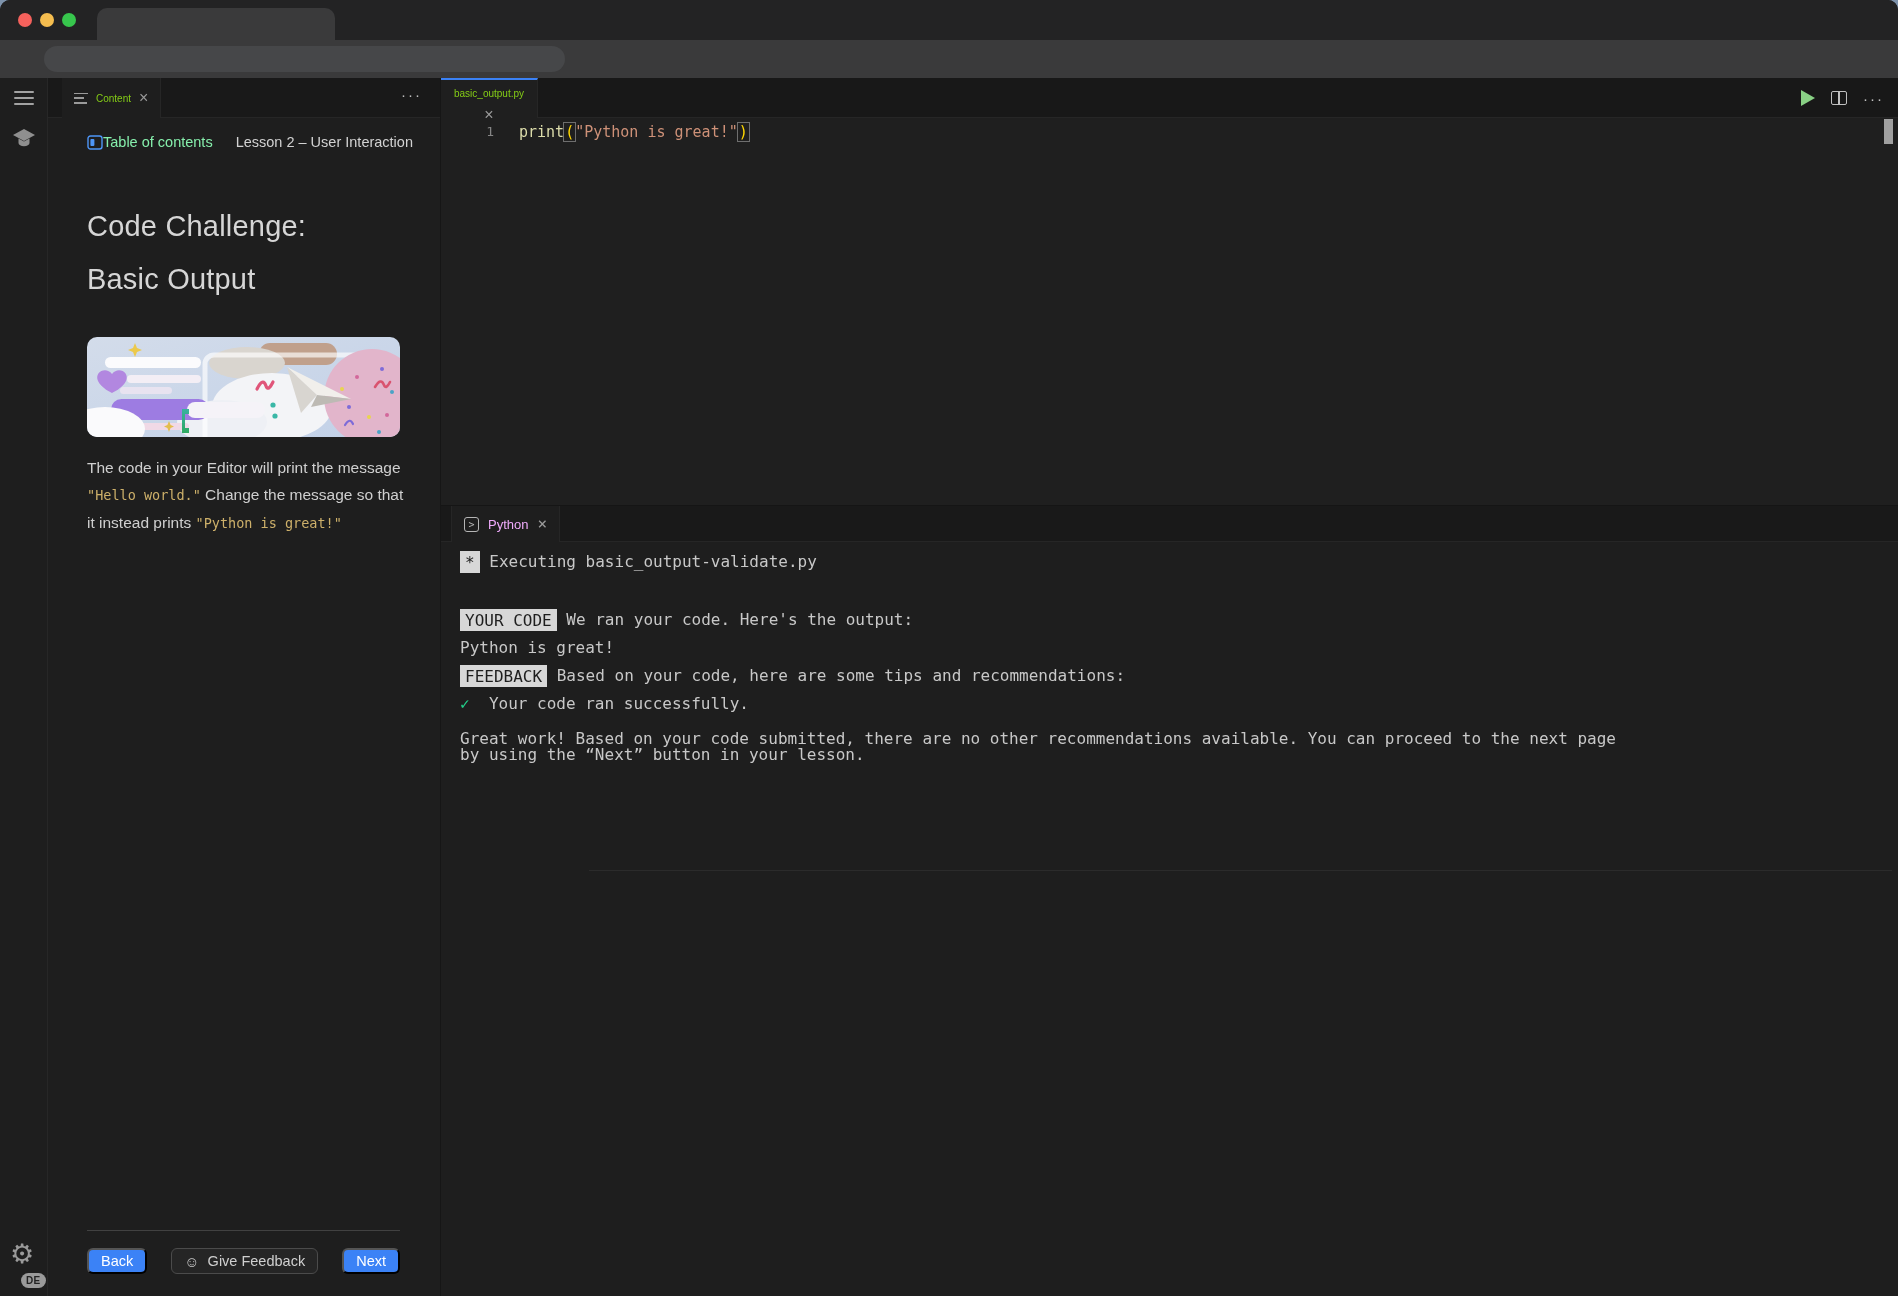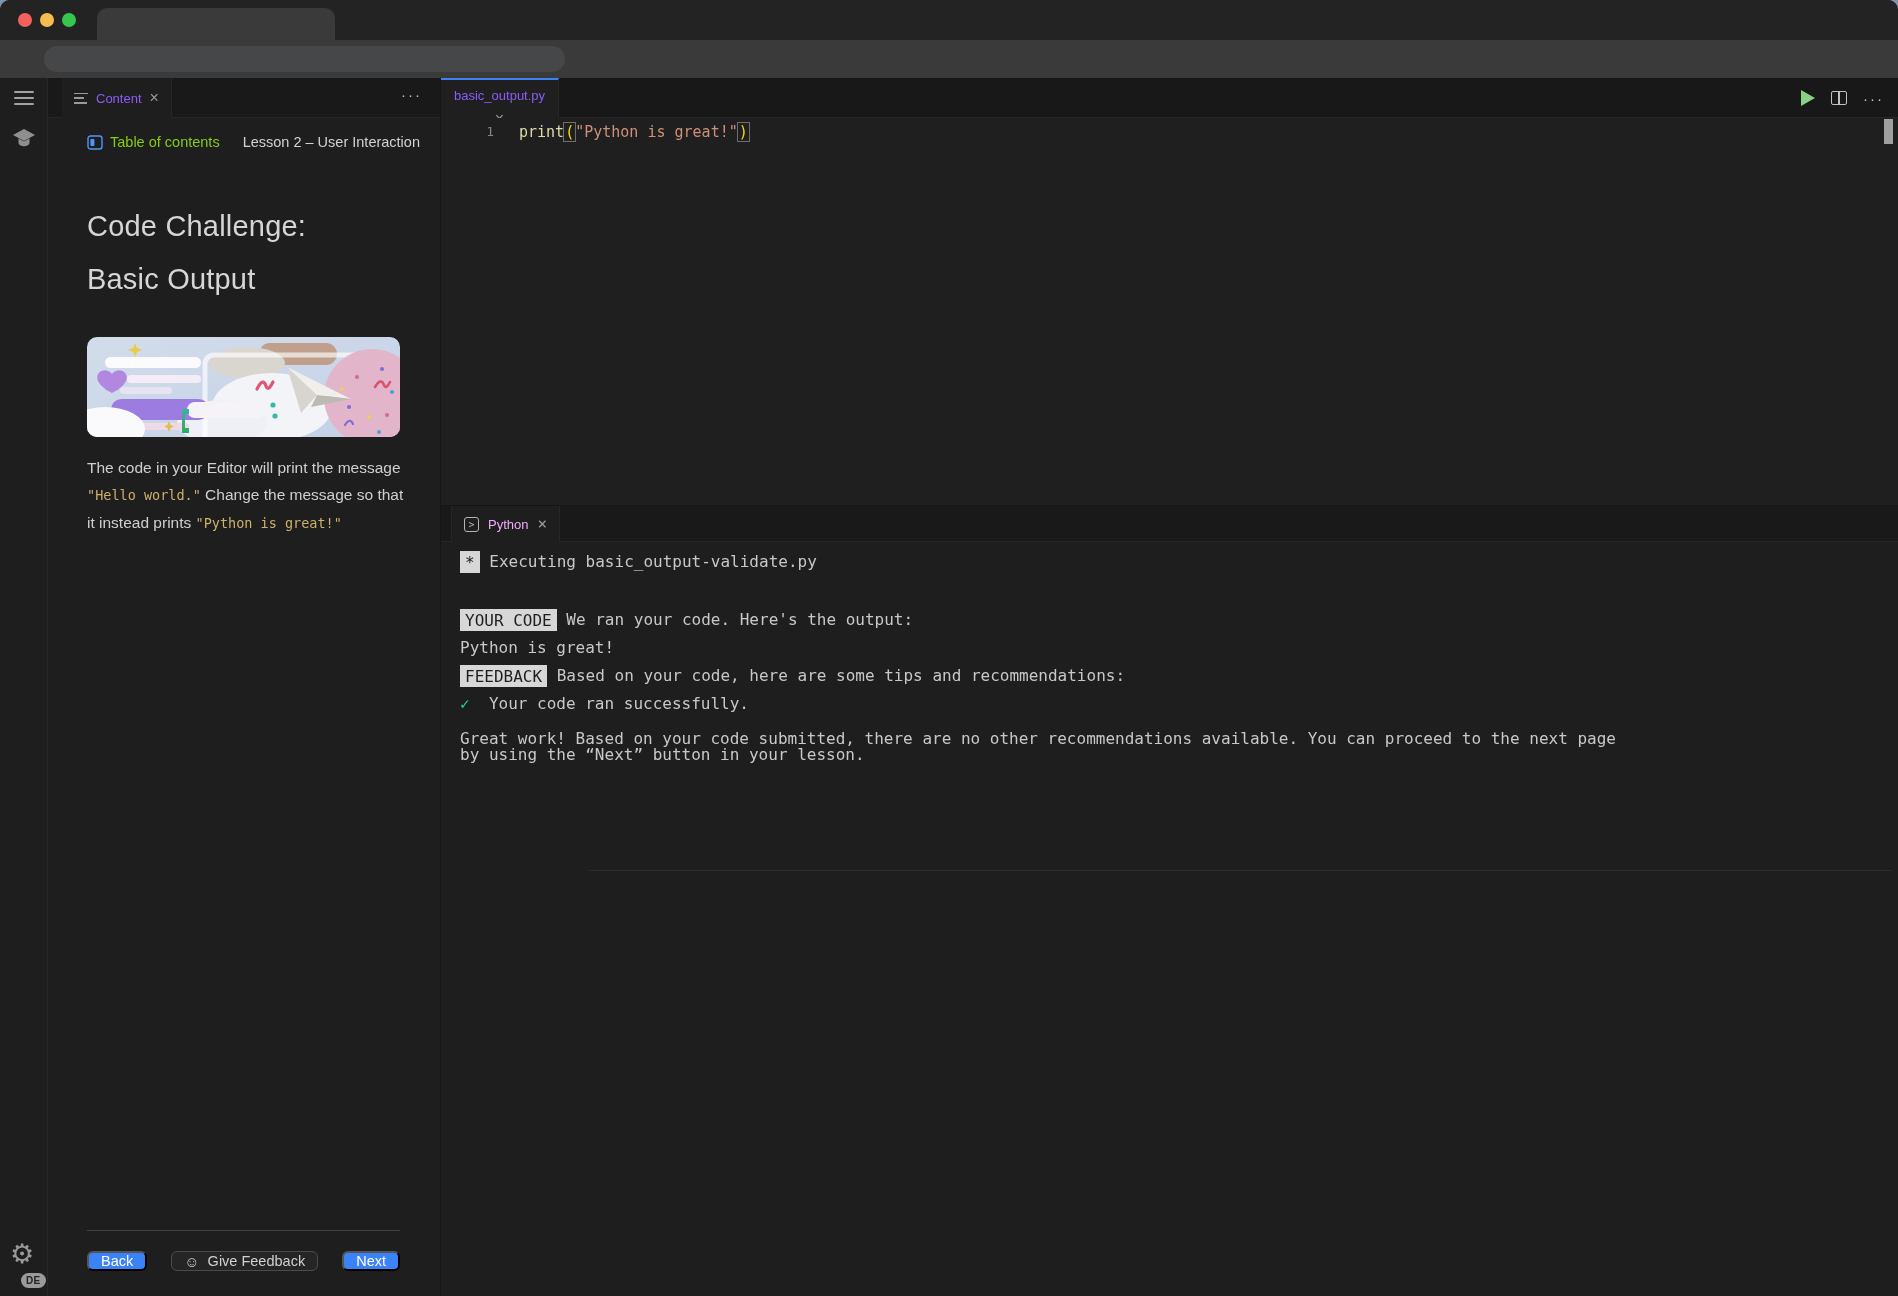--- a/index.html
+++ b/index.html
@@ -23,38 +23,38 @@
   .gear { left:10px; bottom:28px; font-size:27px; line-height:27px; color:#9a9a9a; position:absolute; }
   .profile-badge { position:absolute; left:21px; bottom:8px; background:#9a9a9a; color:#232323; font-size:10px; font-weight:bold; padding:2px 5px; border-radius:8px; letter-spacing:.3px; }
 
   
   .content-panel { position:absolute; left:48px; top:78px; bottom:0; width:392px; background:#1e1e1e; }
   .panel-tabs { position:absolute; left:0; top:0; right:0; height:40px; background:#191919; border-bottom:1px solid #262626; }
   .panel-tab { position:absolute; left:14px; top:0; height:40px; background:#1e1e1e; display:flex; align-items:center; gap:8px; padding:0 12px; border-right:1px solid #262626; }
   .list-icon { width:14px; height:11px; display:flex; flex-direction:column; justify-content:space-between; }
   .list-icon i { display:block; height:1.6px; background:#9a9a9a; }
   .list-icon i:nth-child(2){ width:10px; } .list-icon i:nth-child(3){ width:13px; }
-  .tab-label { color:#8b5cf6; font-size:13px; }
+  .tab-label { color:#84cc16; font-size:10px; }
   .tab-close { color:#9a9a9a; font-size:16px; line-height:16px; cursor:pointer; }
   .panel-more { position:absolute; right:18px; top:8px; color:#bdbdbd; font-size:15px; letter-spacing:2px; cursor:pointer; }
 
   .toc-row { position:absolute; left:39px; top:56px; display:flex; align-items:center; gap:8px; white-space:nowrap; }
-  .toc-link { color:#84cc16; font-size:14.5px; cursor:pointer; display:flex; align-items:center; gap:7px; }
+  .toc-link { color:#86efac; font-size:14.5px; cursor:pointer; display:flex; align-items:center; }
   .lesson-label { color:#d2d2d2; font-size:14.5px; margin-left:15px; }
 
   .challenge-heading { position:absolute; left:39px; top:122px; font-size:29px; line-height:53px; font-weight:400; color:#d6d6d6; letter-spacing:.2px; }
 
   .illus { position:absolute; left:39px; top:259px; width:313px; height:100px; border-radius:10px; overflow:hidden; }
 
   .lesson-para { position:absolute; left:39px; top:376px; width:322px; color:#cfcfcf; font-size:15.5px; line-height:27px; }
   .inline-code { font-family:"DejaVu Sans Mono", monospace; font-size:13.5px; color:#cdb06a; }
 
   .panel-divider { position:absolute; left:39px; right:40px; top:1152px; height:1px; background:#414141; }
   .panel-buttons { position:absolute; left:39px; right:40px; top:1166px; height:34px; display:flex; align-items:center; justify-content:space-between; }
-  .btn { height:20px; display:inline-flex; align-items:center; gap:8px; padding:0 12px; border-radius:6px; font-size:14.5px; cursor:pointer; }
+  .btn { height:26px; display:inline-flex; align-items:center; gap:8px; padding:0 12px; border-radius:6px; font-size:14.5px; cursor:pointer; }
   .btn.primary { background:#3b82f6; color:#ffffff; }
   .btn.secondary { background:#252525; color:#d0d0d0; border:1px solid #4b4b4b; }
   .smiley { font-size:15px; color:#c9c9c9; }
 
   
   .editor-col { position:absolute; left:440px; top:78px; right:0; bottom:0; background:#1f1f1f; border-left:1px solid #161616; }
   .editor-tabs { position:absolute; left:0; top:0; right:0; height:40px; background:#181818; border-bottom:1px solid #262626; }
   .editor-tab { position:absolute; left:0; top:0; height:40px; background:#1f1f1f; border-top:2px solid #3b82f6; border-right:1px solid #262626; display:flex; align-items:center; gap:8px; padding:0 13px;flex-direction:column; }
   .editor-actions { position:absolute; right:14px; top:0; height:40px; display:flex; align-items:center; gap:16px; }
   .play { width:0; height:0; border-left:14px solid #89d185; border-top:8px solid transparent; border-bottom:8px solid transparent; cursor:pointer; }

